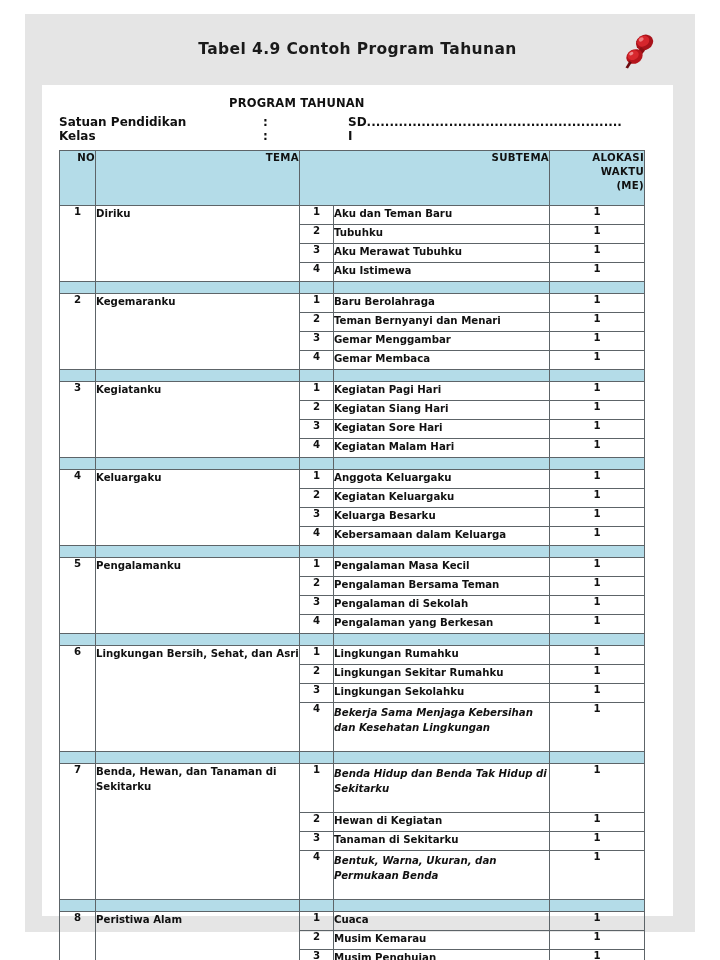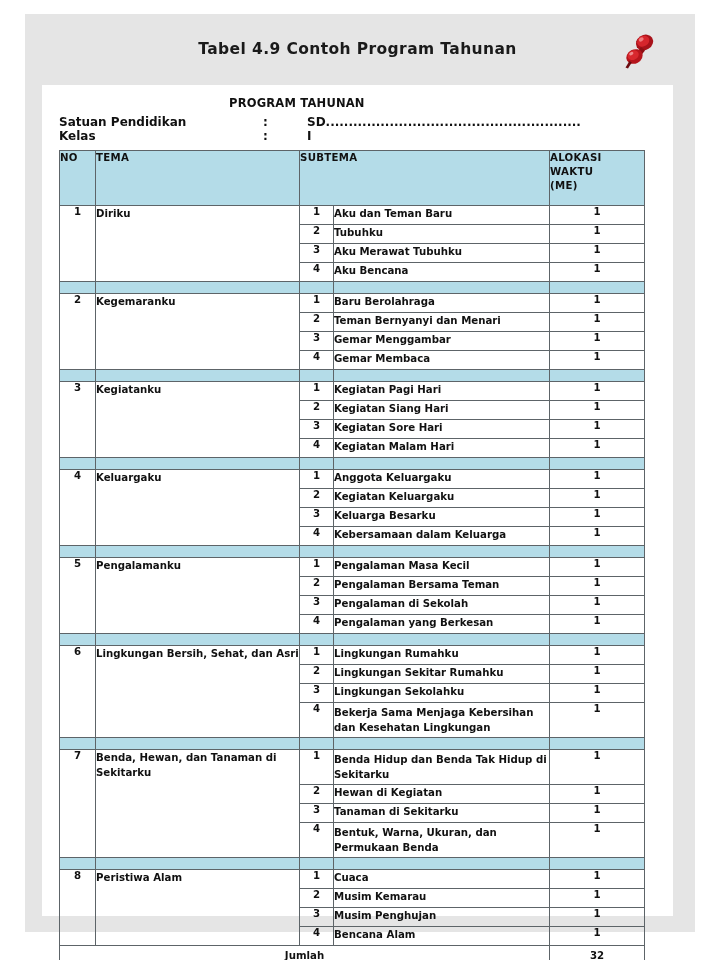--- a/index.html
+++ b/index.html
@@ -89,21 +89,21 @@
     display: flex;
     font-size: 12px;
     font-weight: bold;
     color: #111;
     line-height: 14px;
     font-family: "DejaVu Sans", sans-serif;
     gap: 34px;
   }
   .meta-label { width: 170px; flex: 0 0 170px; }
   .meta-sep   { width: 10px; flex: 0 0 10px; }
-  .meta-value { flex: 1 1 auto; overflow: hidden; white-space: nowrap; }
+  .meta-value { flex: 1 1 auto; overflow: hidden; white-space: nowrap; margin-left: 41px; }
 
   
   table.prota {
     border-collapse: collapse;
     width: 585px;
     margin-top: 7px;
     table-layout: fixed;
     font-family: "DejaVu Sans", sans-serif;
   }
   table.prota td, table.prota th {
@@ -116,21 +116,21 @@
   }
 
   col.c-no      { width: 36px; }
   col.c-tema    { width: 204px; }
   col.c-subno   { width: 34px; }
   col.c-subtema { width: 216px; }
   col.c-alokasi { width: 95px; }
 
   thead th {
     background: #b4dce8;
-    text-align: left;
+    text-align: right;
     vertical-align: middle;
     height: 54px;
     font-size: 10.6px;
     letter-spacing: 0.3px;
     line-height: 14px;
   }
 
   td.no {
     text-align: center;
     vertical-align: top;
@@ -146,22 +146,23 @@
     height: 18px;
   }
   td.subtema {
     padding: 0 0 0 7px;
     vertical-align: middle;
     line-height: 15px;
     margin-top: 26px;
   }
   td.subtema.multi {
     padding-top: 2px;
-    padding-bottom: 2px;
+    padding-bottom: 16px;
     vertical-align: top;
+    font-style: italic;
   }
   td.alokasi {
     text-align: center;
     vertical-align: middle;
   }
   tr.spacer td {
     background: #b4dce8;
     height: 11px;
   }
   tr.total td {
@@ -243,21 +244,21 @@
               <td class="subtema">Tubuhku</td>
               <td class="alokasi">1</td>
             </tr>
             <tr>
               <td class="subno">3</td>
               <td class="subtema">Aku Merawat Tubuhku</td>
               <td class="alokasi">1</td>
             </tr>
             <tr>
               <td class="subno">4</td>
-              <td class="subtema">Aku Bencana</td>
+              <td class="subtema">Aku Istimewa</td>
               <td class="alokasi">1</td>
             </tr>
             <tr class="spacer">
               <td></td>
               <td></td>
               <td></td>
               <td></td>
               <td></td>
             </tr>
             <tr>

